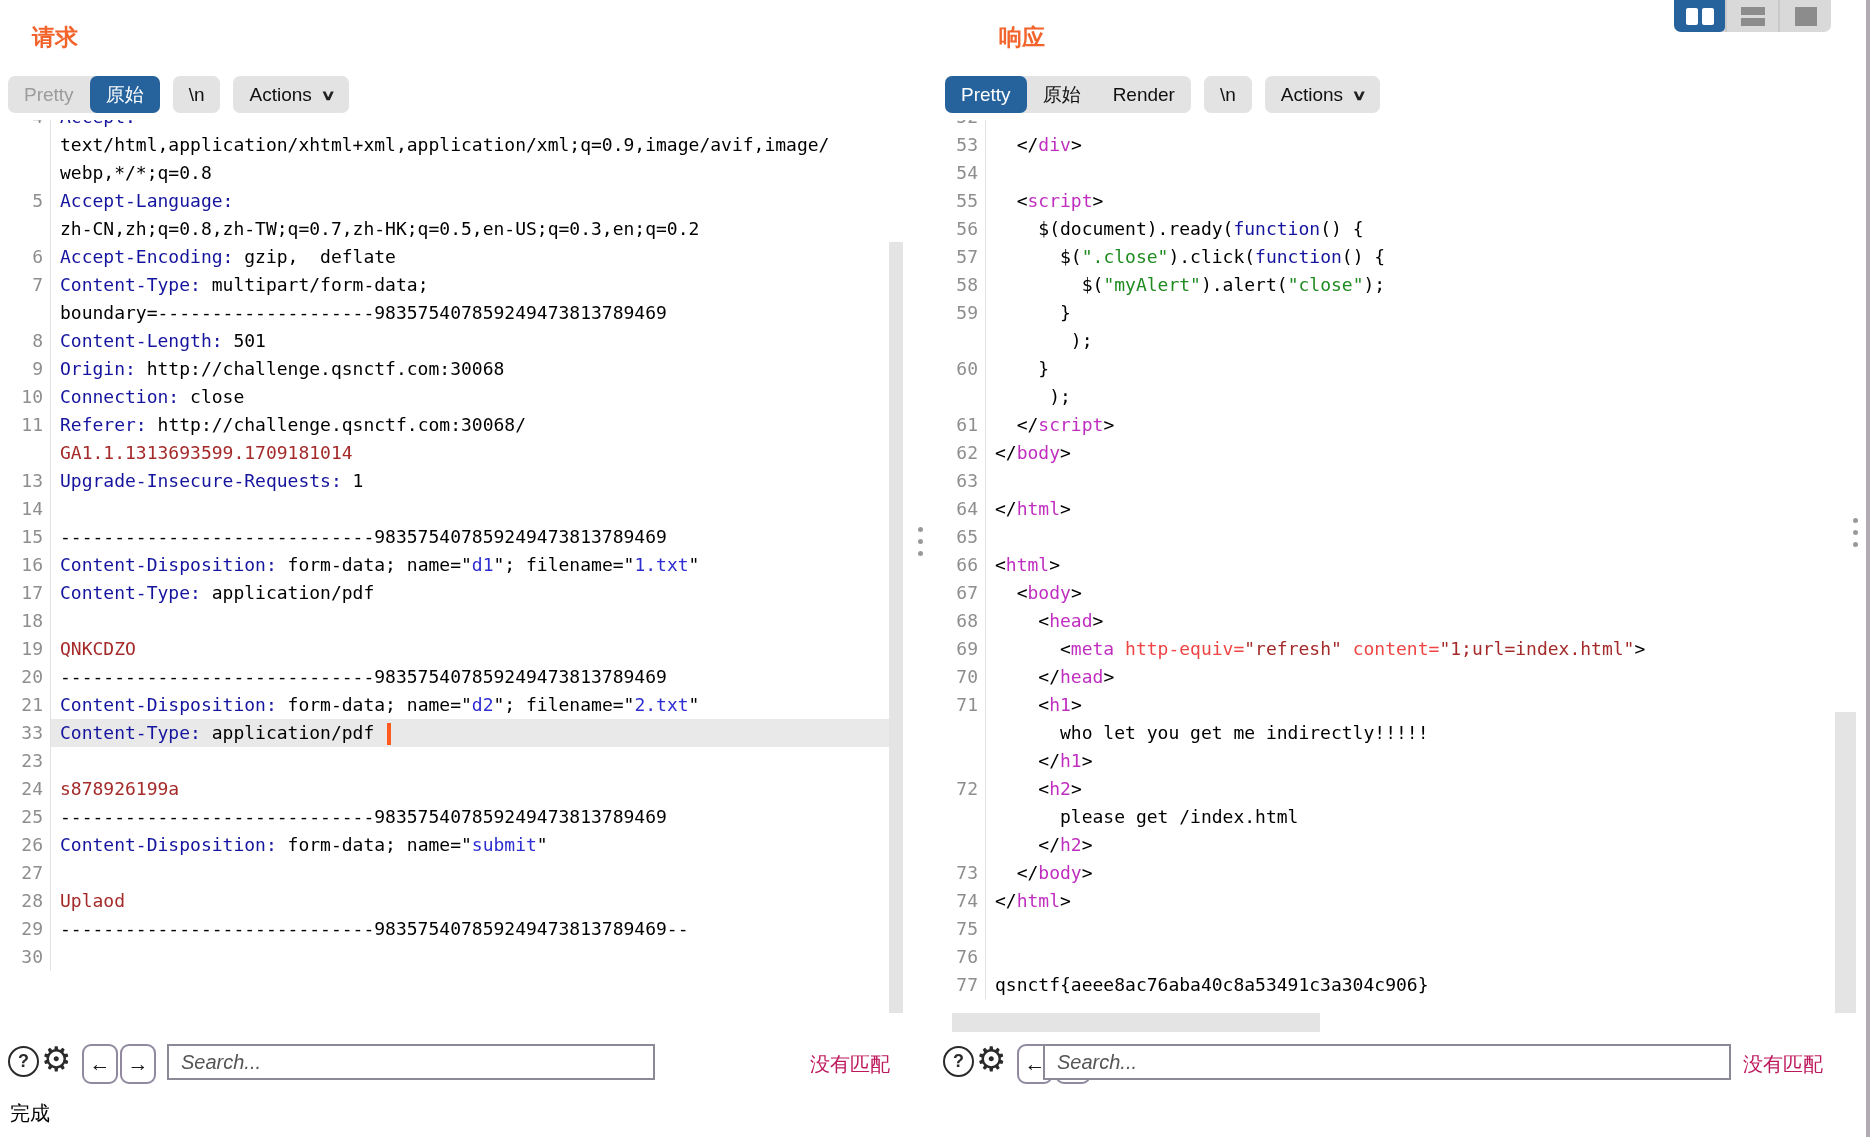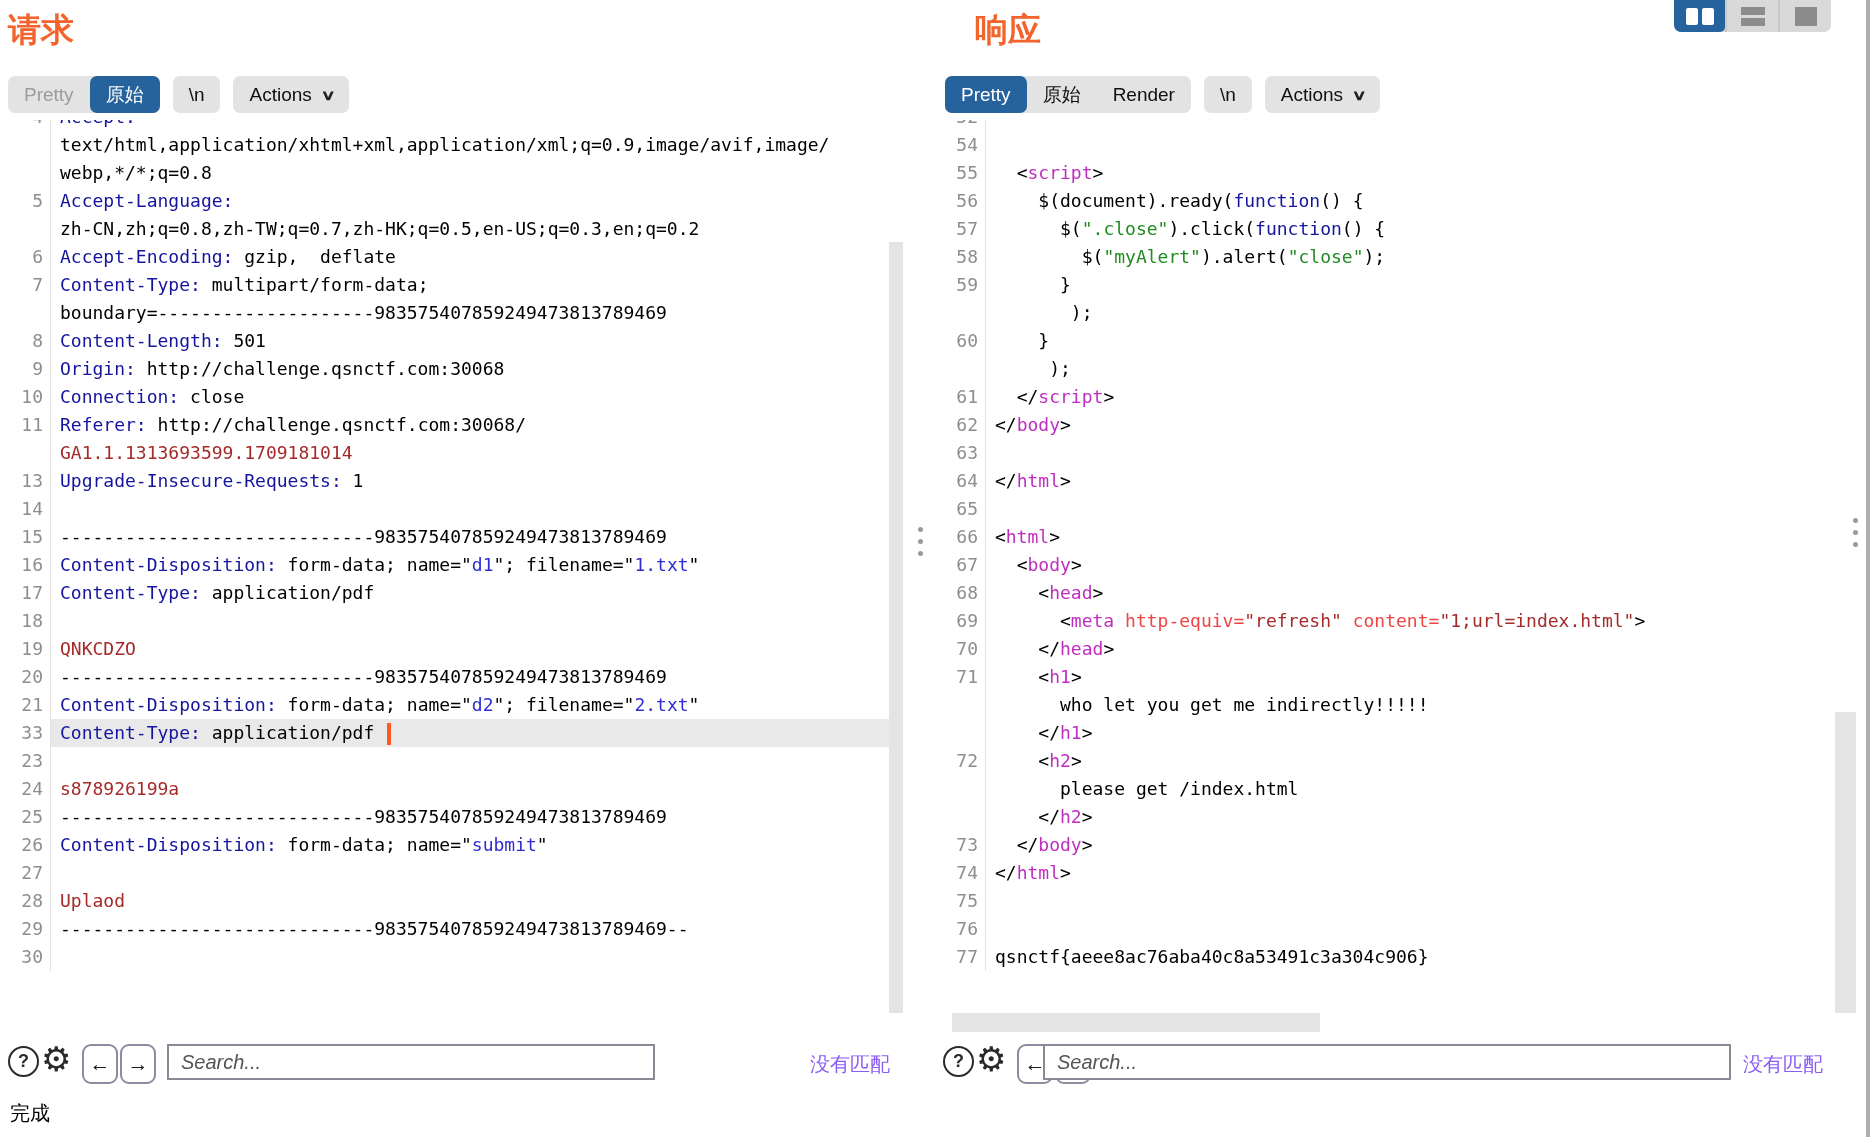--- a/index.html
+++ b/index.html
@@ -3,21 +3,21 @@
 <meta charset="utf-8">
 <style>
   html,body{margin:0;padding:0;}
   body{
     width:1873px;height:1137px;position:relative;overflow:hidden;
     background:#ffffff;font-family:"Liberation Sans",sans-serif;color:#000;
   }
   .panel{position:absolute;top:0;height:1137px;}
   #req-panel{left:0;width:930px;}
   #resp-panel{left:935px;width:938px;}
-  .panel-title{position:absolute;top:8px;font-size:33px;font-weight:bold;color:var(--accent);}
+  .panel-title{position:absolute;top:22px;font-size:23px;font-weight:bold;color:var(--accent);margin-left:24px;}
   #req-panel .panel-title{left:8px;}
   #resp-panel .panel-title{left:24px;padding-left:16px;}
 
   
   .tabbar{position:absolute;top:76px;height:37px;display:flex;align-items:center;gap:13px;}
   #req-panel .tabbar{left:8px;}
   #resp-panel .tabbar{left:10px;}
   .tabgroup{display:flex;background:#e3e3e3;border-radius:7px;height:37px;}
   .tab{height:37px;display:flex;align-items:center;padding:0 16px;font-size:19px;color:#101010;white-space:pre;}
   .tab.selected{background:var(--tabblue);color:#fff;border-radius:7px;}
@@ -63,21 +63,21 @@
   .nav-btn{position:absolute;top:1044px;width:32px;height:36px;border:2px solid #9089a0;border-radius:9px;
            background:#fff;display:flex;align-items:center;justify-content:center;
            font-size:21px;font-weight:bold;color:#1a1a1a;}
   .back-btn{left:82px;} .fwd-btn{left:120px;}
   .search-input{position:absolute;top:1044px;height:36px;border:2px solid #8a8a96;background:#fff;
            font-size:20px;font-style:italic;color:#444;padding:0 12px;box-sizing:border-box;
            font-family:"Liberation Sans",sans-serif;}
   .search-input::placeholder{color:#555;font-style:italic;opacity:1;}
   #req-search{left:167px;width:488px;}
   #resp-search{left:108px;width:688px;}
-  .no-match{position:absolute;top:1051px;font-size:20px;color:#8b5cf6;}
+  .no-match{position:absolute;top:1051px;font-size:20px;color:#be185d;}
   #req-nomatch{left:810px;}
   #resp-nomatch{left:808px;}
 
   
   .viewbar{position:absolute;left:1674px;top:0;height:32px;display:flex;background:#d9d9d9;
            border-radius:0 0 7px 7px;overflow:hidden;}
   .viewbtn{width:51px;height:32px;display:flex;align-items:center;justify-content:center;gap:4px;}
   .viewbtn.sel{background:var(--tabblue);border-radius:0 0 5px 5px;}
   .viewbtn + .viewbtn{border-left:2px solid #c9c9c9;}
   .vb-col{width:12px;height:17px;background:#fff;border-radius:2px;}
@@ -168,20 +168,21 @@
     </div>
     <div class="tab single">\n</div>
     <div class="tab single">
       <span>Actions</span>
       <span class="chev">∨</span>
     </div>
   </div>
 
   <div class="code" id="resp-code">
       <div class="row"><span class="ln">52</span><span class="ct"></span></div>
+      <div class="row"><span class="ln">53</span><span class="ct"><span class="c-p">  &lt;/</span><span class="c-tag">div</span><span class="c-p">&gt;</span></span></div>
       <div class="row"><span class="ln">54</span><span class="ct"></span></div>
       <div class="row"><span class="ln">55</span><span class="ct"><span class="c-p">  &lt;</span><span class="c-tag">script</span><span class="c-p">&gt;</span></span></div>
       <div class="row"><span class="ln">56</span><span class="ct"><span class="c-p">    $(document).ready(</span><span class="c-kw">function</span><span class="c-p">() {</span></span></div>
       <div class="row"><span class="ln">57</span><span class="ct"><span class="c-p">      $(</span><span class="c-str">".close"</span><span class="c-p">).click(</span><span class="c-kw">function</span><span class="c-p">() {</span></span></div>
       <div class="row"><span class="ln">58</span><span class="ct"><span class="c-p">        $(</span><span class="c-str">"myAlert"</span><span class="c-p">).alert(</span><span class="c-str">"close"</span><span class="c-p">);</span></span></div>
       <div class="row"><span class="ln">59</span><span class="ct"><span class="c-p">      }</span></span></div>
       <div class="row"><span class="ln"></span><span class="ct"><span class="c-p">       );</span></span></div>
       <div class="row"><span class="ln">60</span><span class="ct"><span class="c-p">    }</span></span></div>
       <div class="row"><span class="ln"></span><span class="ct"><span class="c-p">     );</span></span></div>
       <div class="row"><span class="ln">61</span><span class="ct"><span class="c-p">  &lt;/</span><span class="c-tag">script</span><span class="c-p">&gt;</span></span></div>

